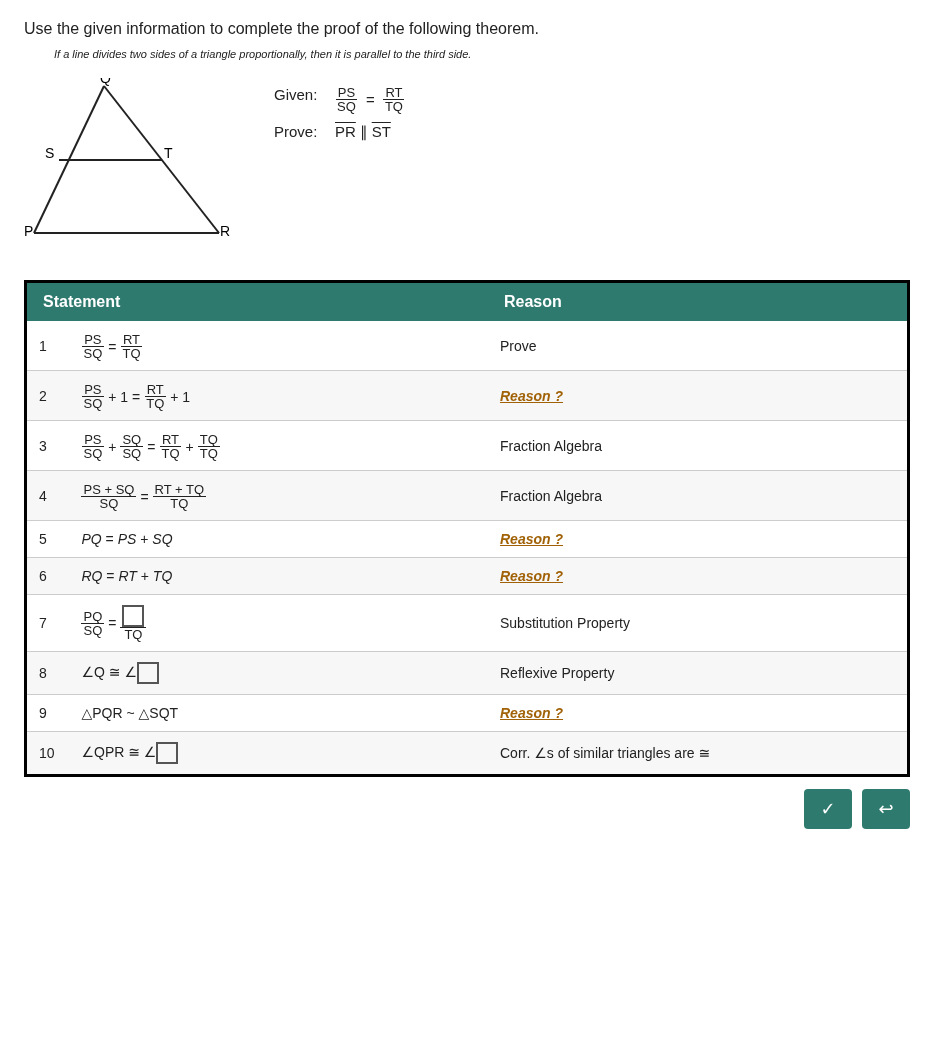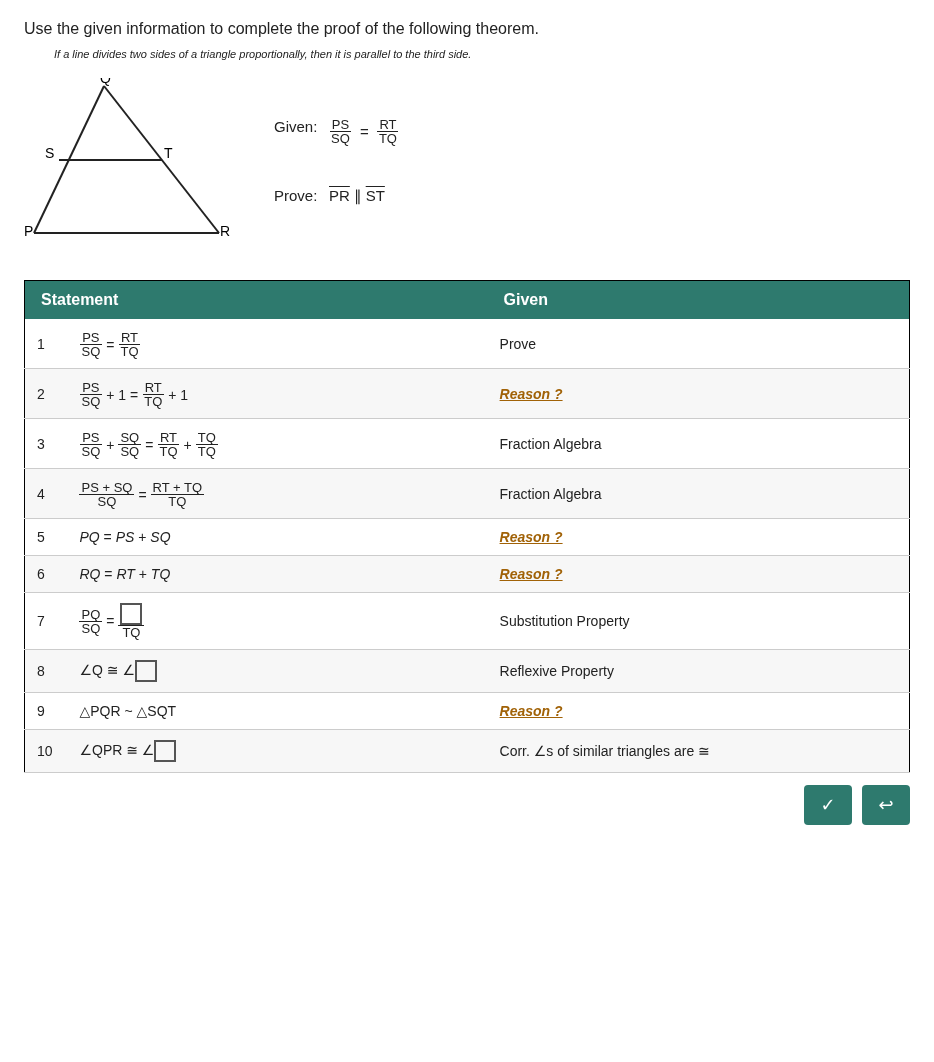--- a/index.html
+++ b/index.html
@@ -32,23 +32,22 @@
     }
     .given-prove {
       display: flex;
       flex-direction: column;
       gap: 10px;
       margin-top: 8px;
     }
     .given-line, .prove-line {
       display: flex;
       align-items: flex-start;
-      gap: 0;
+      gap: 6px;
       font-size: 15px;
-      margin-top: 32px;
     }
     .given-label, .prove-label {
       font-weight: normal;
       min-width: 55px;
     }
     .fraction {
       display: inline-flex;
       flex-direction: column;
       align-items: center;
       vertical-align: middle;
@@ -65,21 +64,21 @@
     }
     .equals-sign {
       display: inline-block;
       vertical-align: middle;
       margin: 0 4px;
     }
     
     .proof-table {
       width: 100%;
       border-collapse: collapse;
-      border: 1px solid #000000;
+      border: 3px solid #000000;
     }
     .proof-table thead tr {
       background-color: #2e7a6e;
       color: #fff;
     }
     .proof-table thead th {
       padding: 10px 16px;
       font-size: 16px;
       font-weight: bold;
       text-align: left;
@@ -198,21 +197,21 @@
         <span class="overline">PR</span> ∥ <span class="overline">ST</span>
       </span>
     </div>
   </div>
 </div>
 
 <table class="proof-table">
   <thead>
     <tr>
       <th colspan="2">Statement</th>
-      <th>Given</th>
+      <th>Reason</th>
     </tr>
   </thead>
   <tbody>
 
     <tr>
       <td class="col-num">1</td>
       <td class="col-statement">
         <span class="stmt-inline">
           <span class="fraction tf">
               <span class="num">PS</span>

